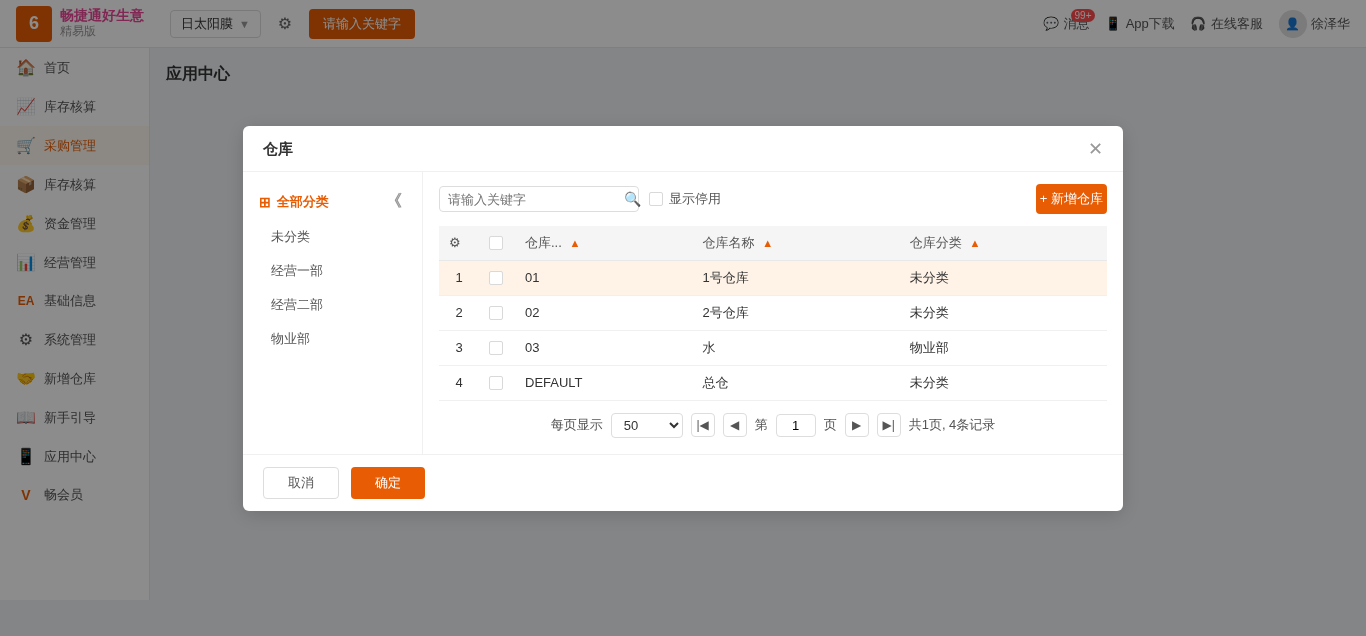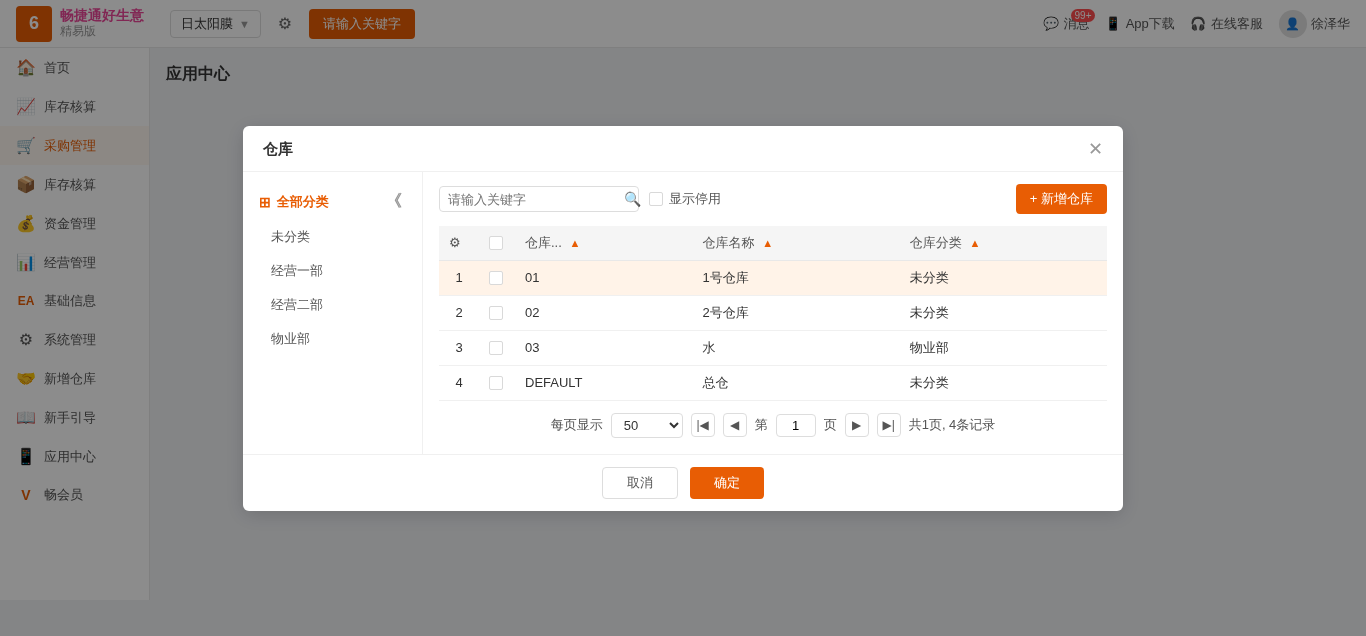--- a/index.html
+++ b/index.html
@@ -261,21 +261,21 @@
       font-size: 13px;
       cursor: pointer;
     }
     .checkbox { width: 14px; height: 14px; border: 1px solid #d9d9d9; border-radius: 2px; background: #fff; cursor: pointer; }
     .btn-add {
       margin-left: auto;
       background: #e85d04;
       color: #fff;
       border: none;
       border-radius: 4px;
-      padding: 6px 14px;
+      padding: 6px 4px;
       font-size: 13px;
       cursor: pointer;
       white-space: nowrap;
     }
 
     
     .table-wrap {
       flex: 1;
       overflow: auto;
     }
@@ -335,21 +335,21 @@
       border: 1px solid #ddd;
       border-radius: 4px;
       padding: 3px 6px;
       text-align: center;
       font-size: 13px;
     }
 
     
     .dialog-footer {
       display: flex;
-      justify-content: center;
+      justify-content: flex-start;
       gap: 12px;
       padding: 12px 20px;
       border-top: 1px solid #f0f0f0;
     }
     .btn-cancel {
       border: 1px solid #ddd;
       background: #fff;
       color: #555;
       border-radius: 4px;
       padding: 6px 24px;

